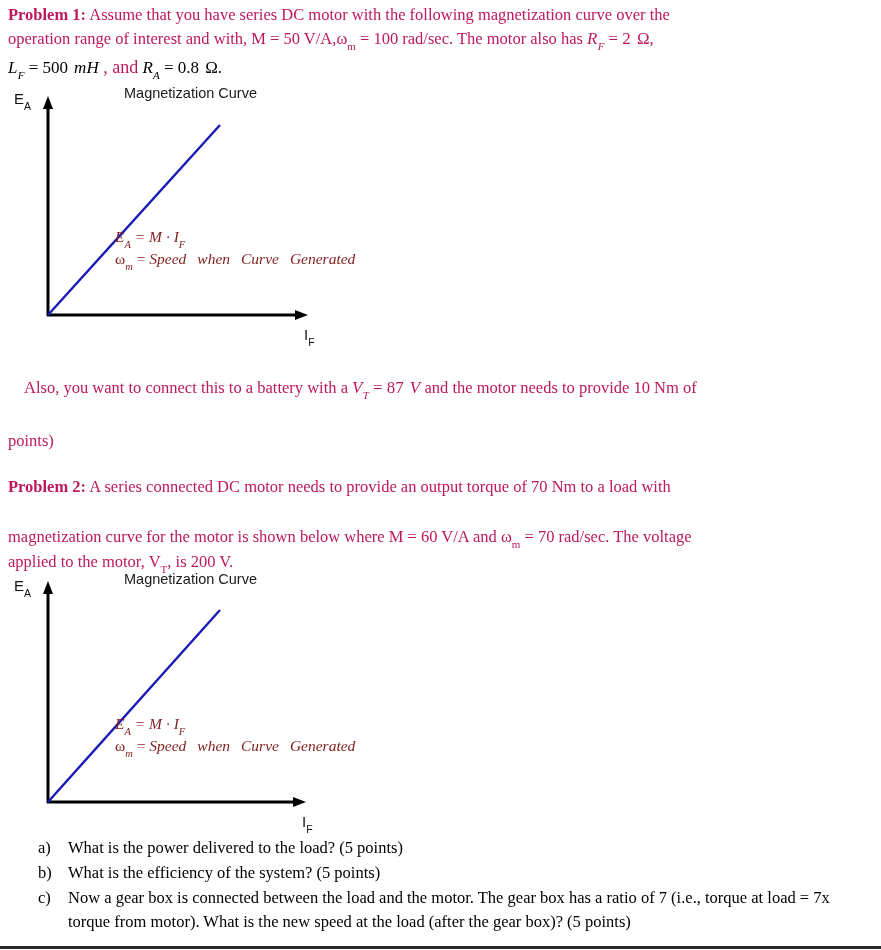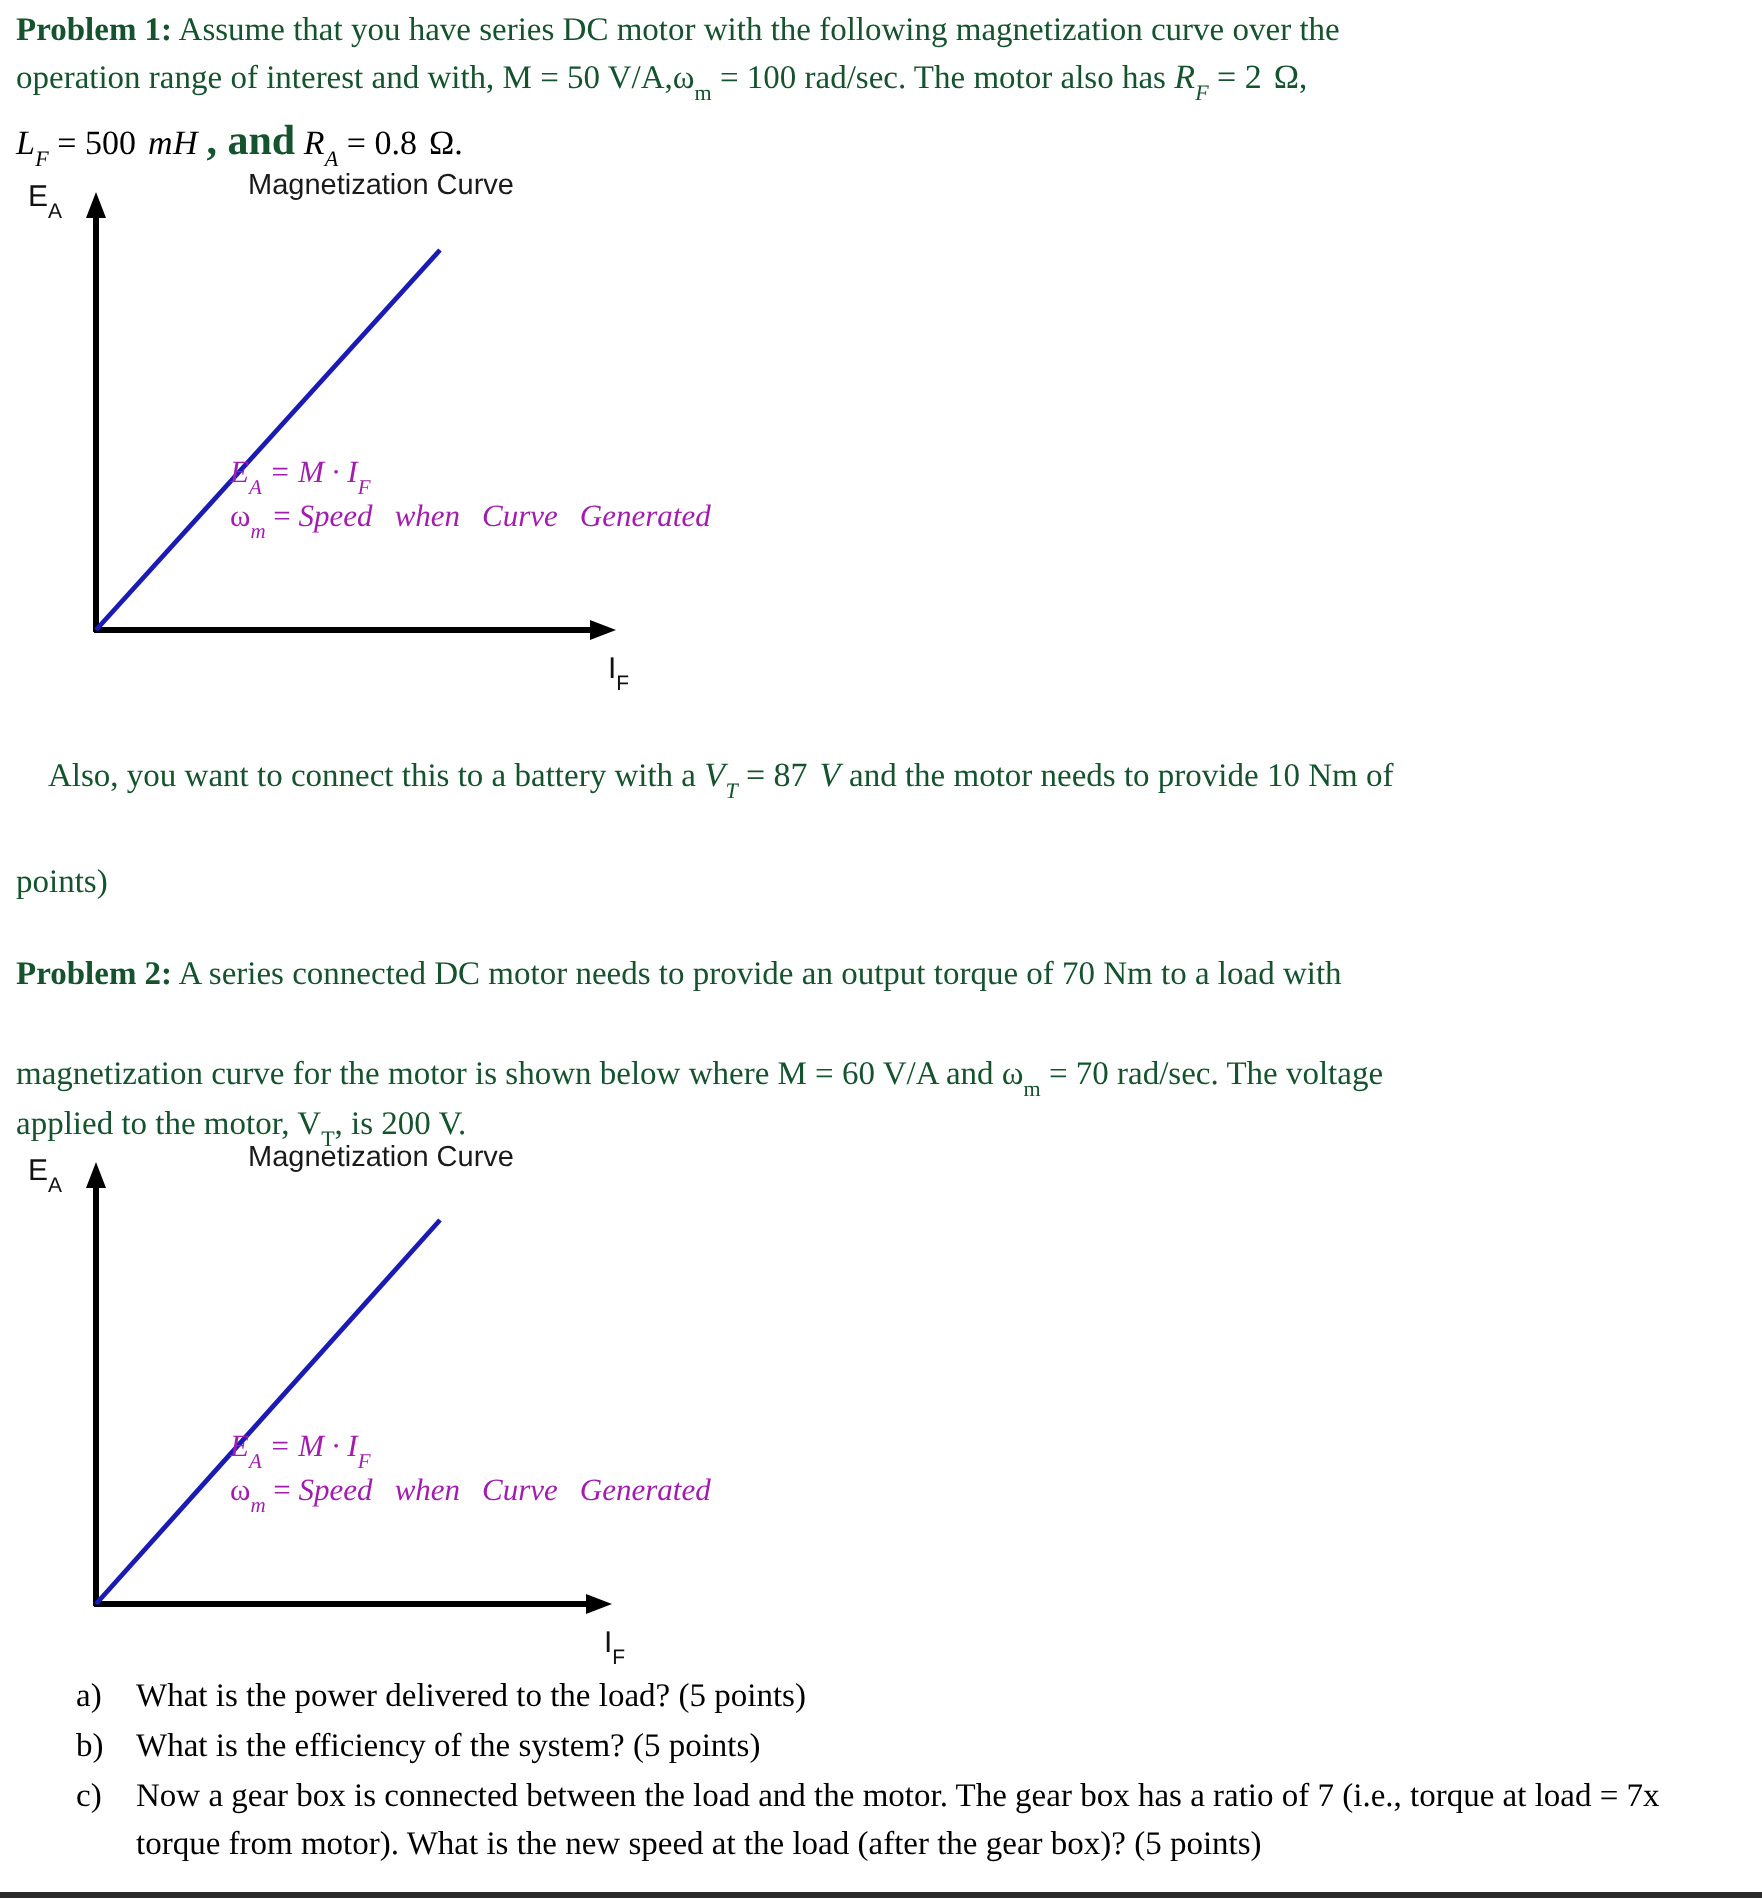--- a/index.html
+++ b/index.html
@@ -22,21 +22,21 @@
     height: 950px;
     box-sizing: border-box;
   }
 
   
   .para {
     position: absolute;
     font-family: "Liberation Serif", serif;
     font-size: 16.5px;
     line-height: 1.55;
-    color: #14532d;
+    color: #be185d;
   }
   .para.just {
     text-align: justify;
     text-justify: inter-word;
   }
   .bold { font-weight: bold; }
 
   
   .mi {
     font-family: "Liberation Serif", serif;
@@ -105,21 +105,21 @@
     position: relative;
     top: 2px;
   }
 
   .fig-eq {
     position: absolute;
     white-space: nowrap;
     font-family: "Liberation Serif", serif;
     font-style: italic;
     font-size: 15.5px;
-    color: #a21caf;
+    color: #7f1d1d;
   }
   .fig-eq .sb {
     font-size: 10.5px;
     vertical-align: sub;
     position: relative;
     top: 2px;
   }
   .fig-eq .op { font-style: normal; }
   .wgap { display: inline-block; width: 11px; }
 
@@ -163,21 +163,21 @@
   <div class="para" style="left:8px; top:26px; width:866px; white-space:nowrap;">
     <span>operation range of interest and with, M = 50 V/A,</span><span class="omega">ω</span><span class="msub-r">m</span>
     <span>= 100 rad/sec.  The motor also has</span>
     <span class="mi">R</span><span class="msub">F</span>
     <span class="mr">= 2</span><span class="nbsp-gap"></span><span class="mr">Ω</span><span>,</span>
   </div>
 
   <div class="eqline" style="left:8px; top:54px;">
     <span class="mi">L</span><span class="msub">F</span>
     <span class="mr">= 500</span><span class="nbsp-gap"></span><span class="mi">mH</span>
-    <span class="para" style="position:static; font-size:21px;font-weight:bold;">, and</span>
+    <span class="para" style="position:static; font-size:18px;">, and</span>
     <span class="mi">R</span><span class="msub">A</span>
     <span class="mr">= 0.8</span><span class="nbsp-gap"></span><span class="mr">Ω</span><span class="mr">.</span>
   </div>
 
   <div class="figure" style="left:0px; top:88px;">
 
     <svg width="420" height="268" viewBox="0 0 420 268">
 
       <line x1="48" y1="228" x2="48" y2="18" stroke="#000" stroke-width="3"></line>
       <polygon points="48,8 43,21 53,21" fill="#000"></polygon>

